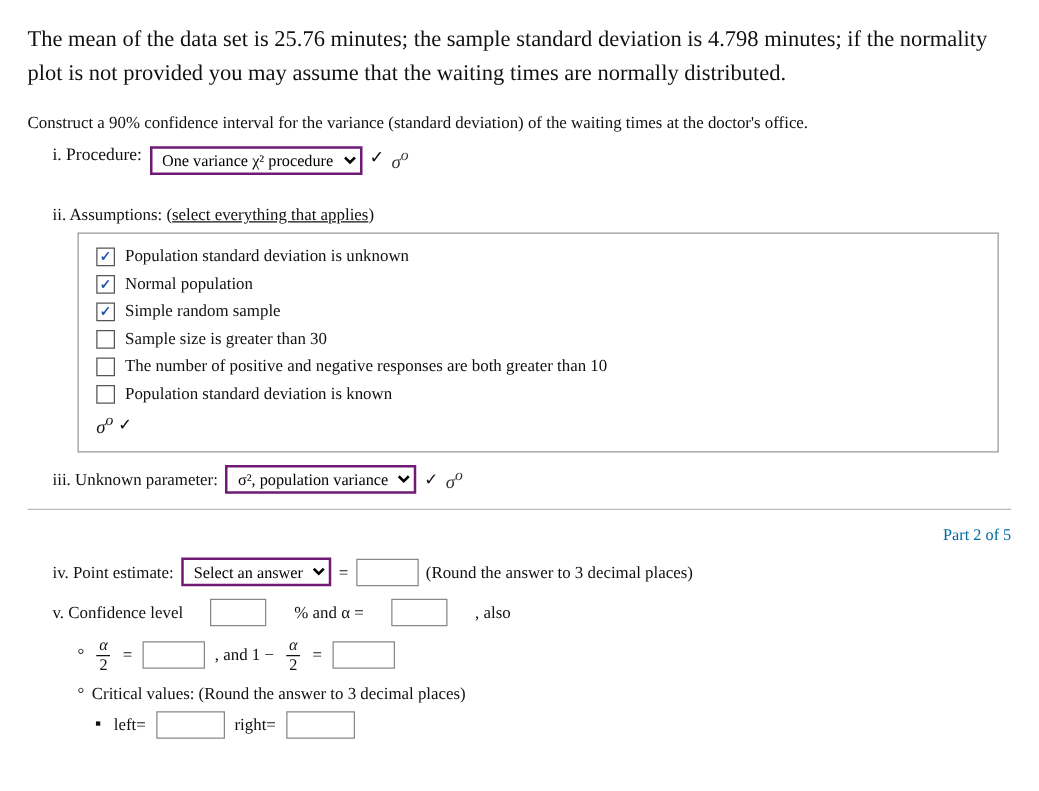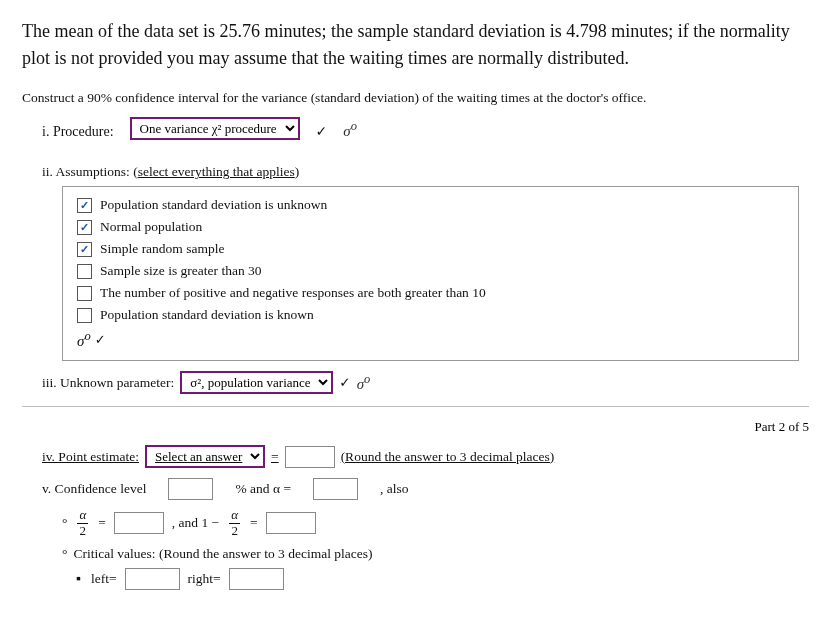--- a/index.html
+++ b/index.html
@@ -20,22 +20,22 @@
     .construct-text {
       font-size: 13.5px;
       line-height: 1.5;
       margin-bottom: 9px;
     }
     .section {
       margin-bottom: 10px;
     }
     .procedure-row {
       display: flex;
-      align-items: flex-end;
-      gap: 16px;
+      align-items: flex-start;
+      gap: 6px;
       margin-left: 20px;
       margin-bottom: 24px;
     }
     .assumptions-label {
       margin-left: 20px;
       font-size: 13.5px;
       margin-bottom: 6px;
     }
     .assumptions-label u {
       text-decoration: underline;
@@ -105,31 +105,30 @@
       margin-bottom: 10px;
     }
     .divider {
       border: none;
       border-top: 1px solid #bbb;
       margin: 12px 0;
     }
     .part-label {
       text-align: right;
       font-size: 13px;
-      color: #000000;
+      color: #0369a1;
       margin-bottom: 10px;
     }
     .point-estimate-row {
       display: flex;
       align-items: center;
       gap: 6px;
       margin-left: 20px;
       font-size: 13.5px;
       margin-bottom: 10px;
-      text-decoration: underline;
     }
     .conf-level-row {
       display: flex;
       align-items: center;
       gap: 22px;
       margin-left: 20px;
       font-size: 13.5px;
       margin-bottom: 8px;
     }
     .alpha-row {

